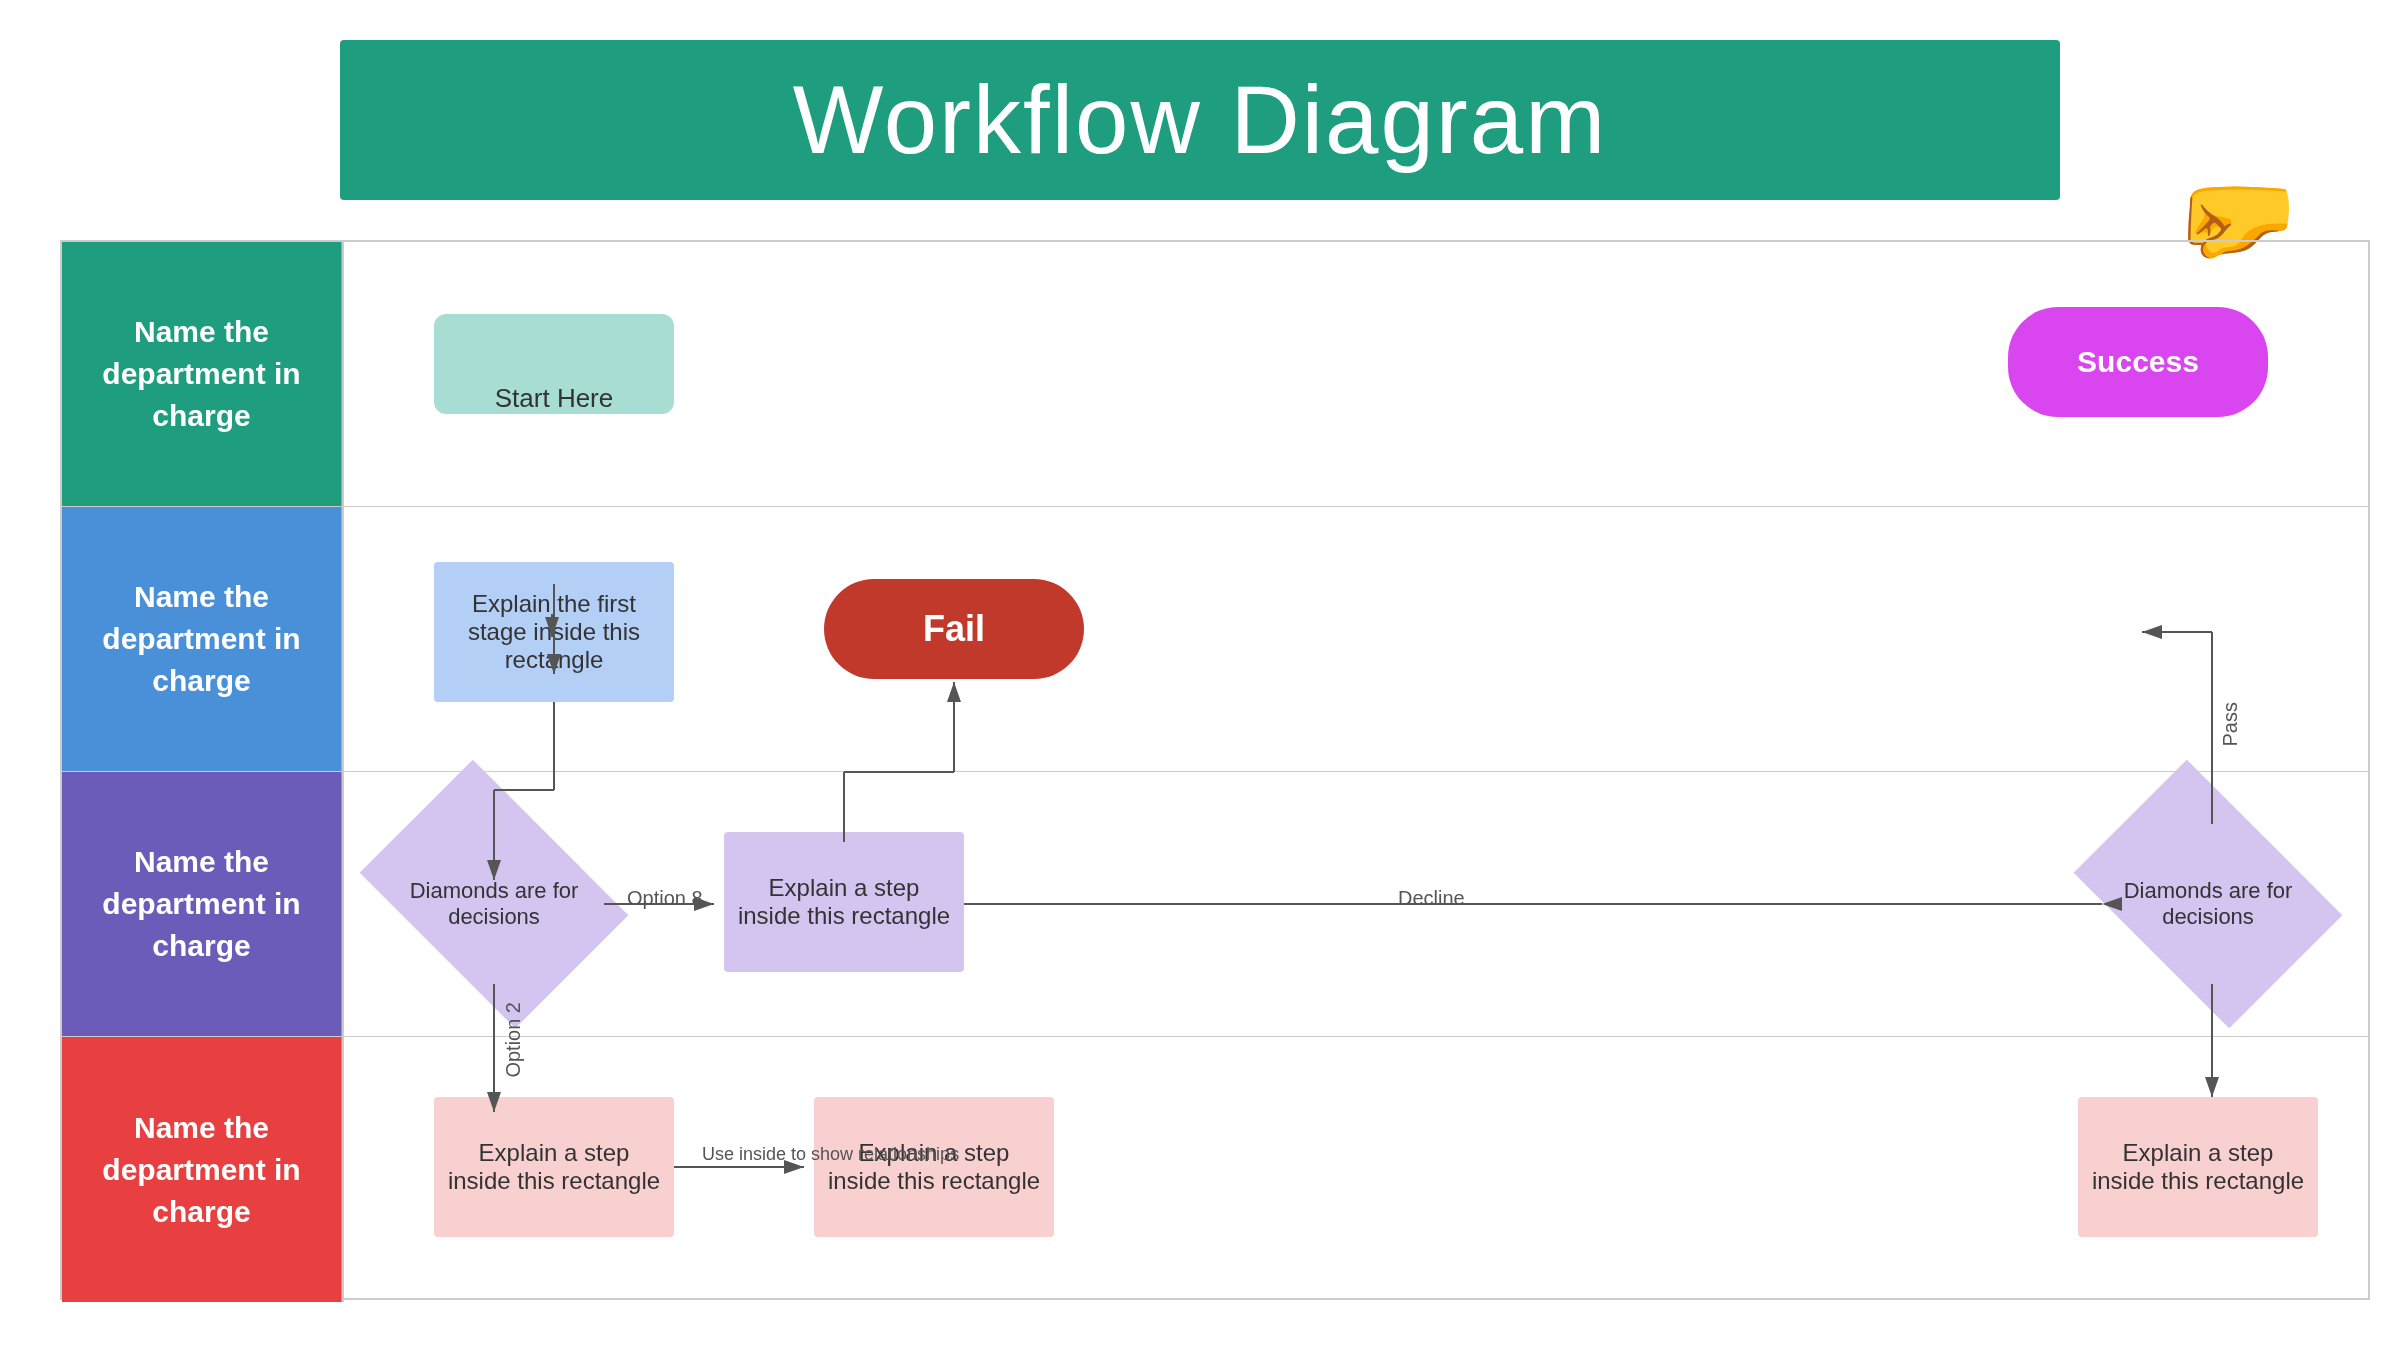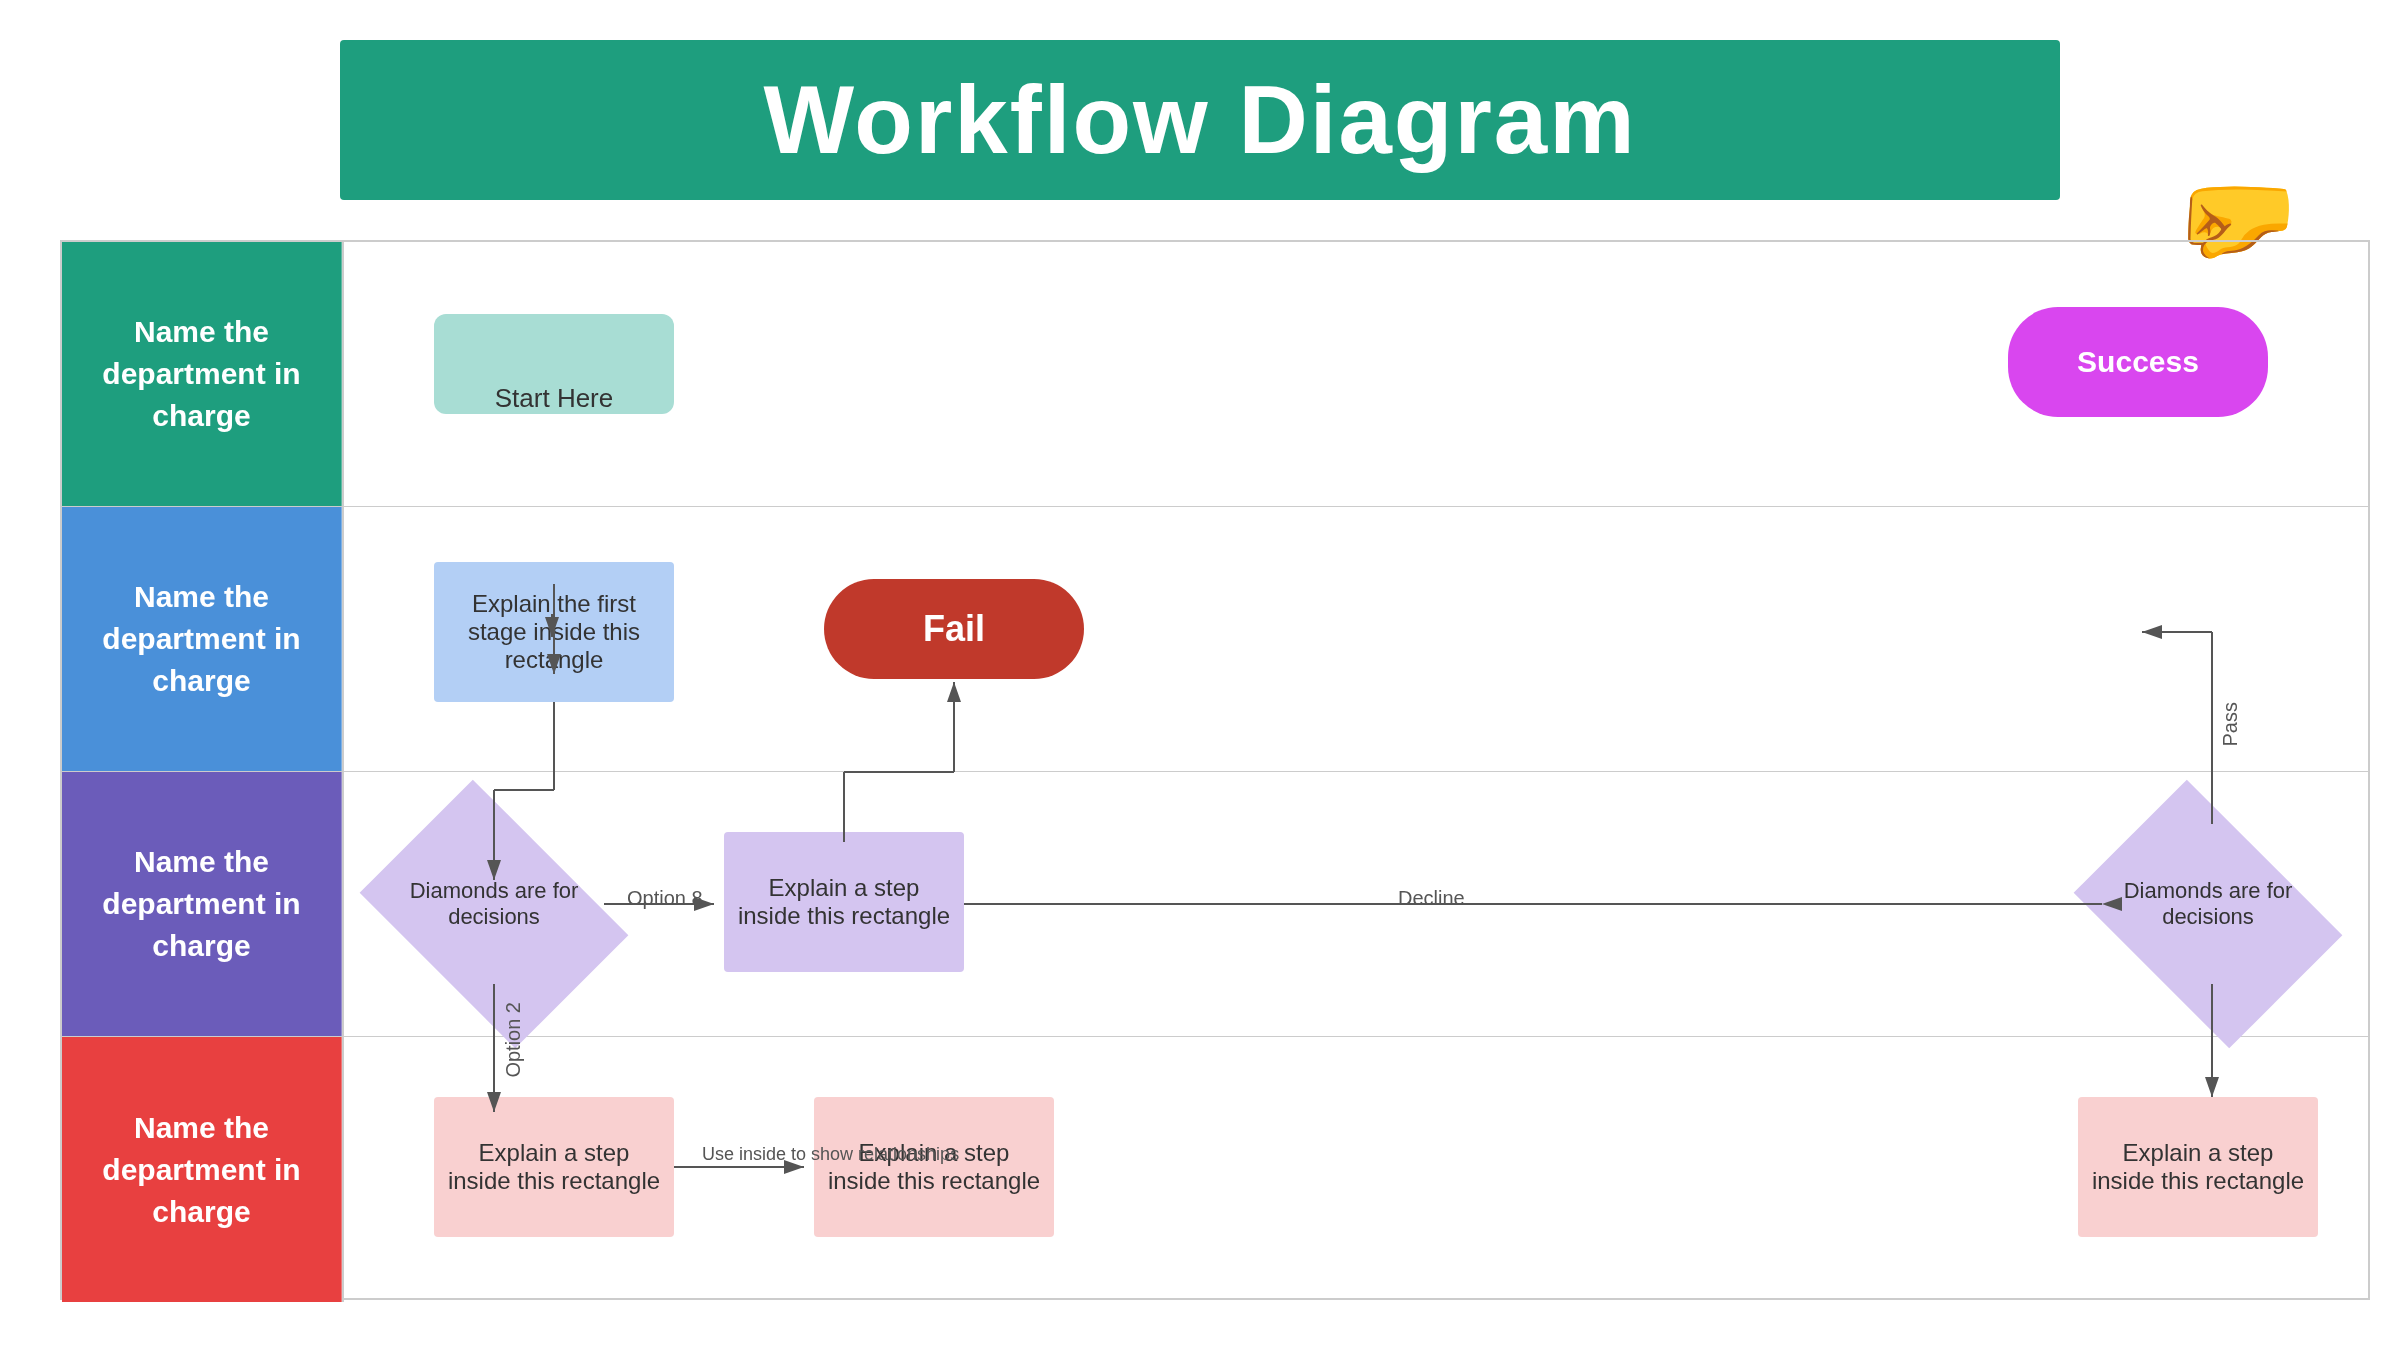--- a/index.html
+++ b/index.html
@@ -27,21 +27,21 @@
       height: 160px;
       background: #1e9e7e;
       display: flex;
       align-items: center;
       justify-content: center;
       border-radius: 4px;
     }
     .title-text {
       color: #ffffff;
       font-size: 96px;
-      font-weight: 700;
+      font-weight: 400;
       letter-spacing: 2px;
     }
 
     
     .diagram-container {
       position: absolute;
       top: 240px;
       left: 60px;
       width: 2310px;
       height: 1060px;
@@ -139,21 +139,21 @@
       font-size: 24px;
       color: #333;
       padding: 10px;
       border-radius: 4px;
     }
 
     
     .shape-diamond-wrapper {
       position: absolute;
       display: flex;
-      align-items: flex-end;
+      align-items: flex-start;
       justify-content: center;
     }
     .shape-diamond {
       width: 220px;
       height: 160px;
       background: #d4c5f0;
       transform: rotate(45deg);
       position: relative;
     }
     .shape-diamond-text {

